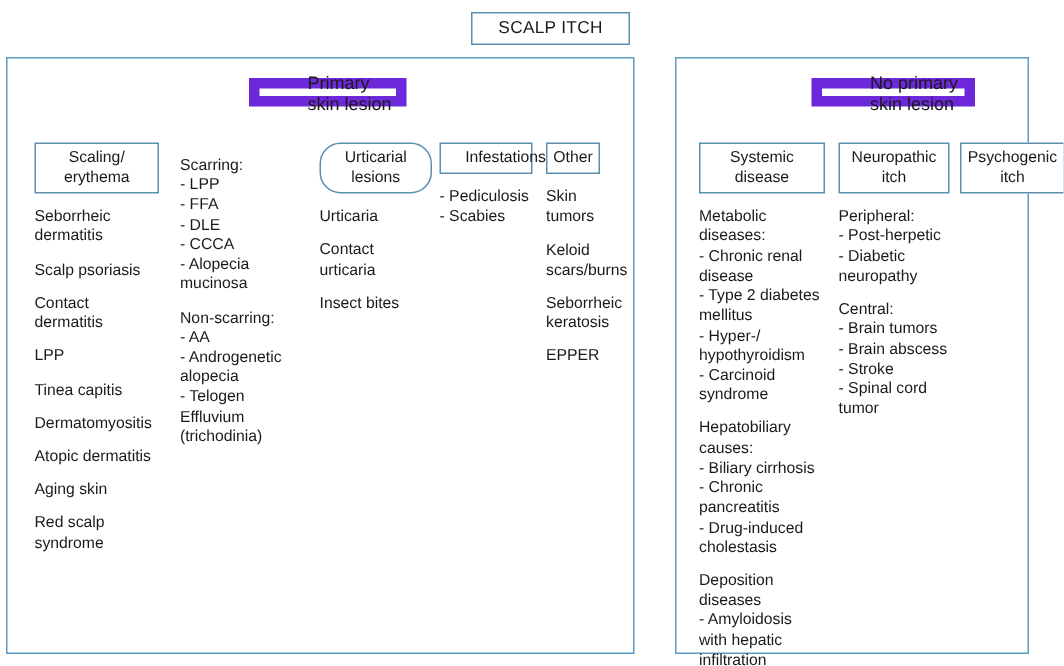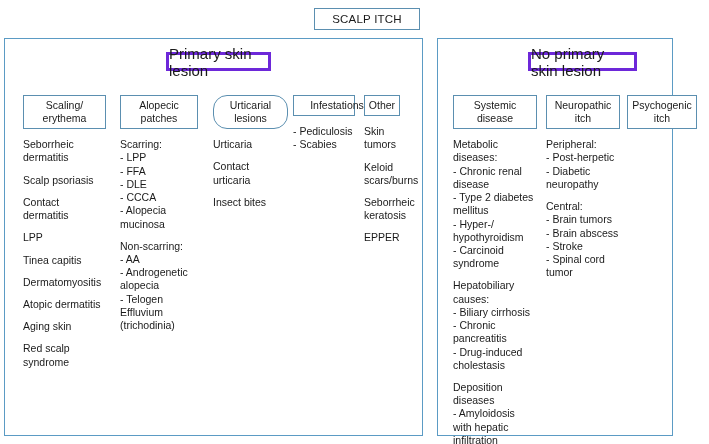--- a/index.html
+++ b/index.html
@@ -34,32 +34,33 @@
 
   .panel {
     position: absolute;
     top: 38px;
     height: 398px;
     border: 1.5px solid #5b9bc4;
     background: #ffffff;
     box-sizing: border-box;
   }
   .panel-left  { left: 4px;   width: 419px; }
-  .panel-right { left: 437px; width: 236px; }
+  .panel-right { left: 450px; width: 236px; }
 
   .panel-title {
     position: absolute;
-    border: 3px solid #6d28d9;
+    border: 7px solid #6d28d9;
     background: #ffffff;
     display: flex;
     align-items: center;
     justify-content: center;
-    font-size: 15px;
+    font-size: 12px;
     height: 19px;
     box-sizing: border-box;
+    padding-left: 32px;
   }
   .panel-title-left  { left: 161px; top: 13px; width: 105px; }
   .panel-title-right { left: 90px;  top: 13px; width: 109px; }
 
   .col {
     position: absolute;
     top: 56px;
     box-sizing: border-box;
   }
 
@@ -125,22 +126,20 @@
           <div class="grp">
             <div class="ln">Aging skin</div>
           </div>
           <div class="grp">
             <div class="ln">Red scalp
 syndrome</div>
           </div>
         </div>
       </div>
       <div class="col" style="left: 115px; width: 78px;">
-        <div class="col-head" style="white-space: pre-line;">Alopecic
-patches</div>
         <div class="col-body">
           <div class="grp">
             <div class="ln">Scarring:</div>
             <div class="ln">- LPP</div>
             <div class="ln">- FFA</div>
             <div class="ln">- DLE</div>
             <div class="ln">- CCCA</div>
             <div class="ln">- Alopecia</div>
             <div class="ln">mucinosa</div>
           </div>

